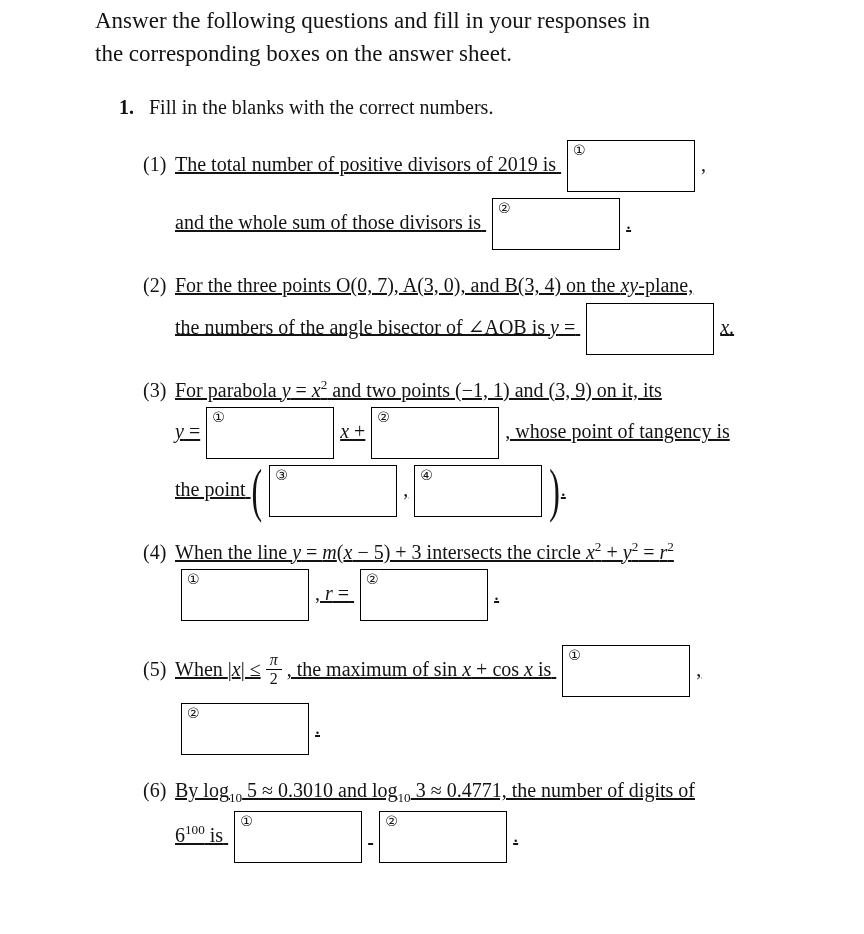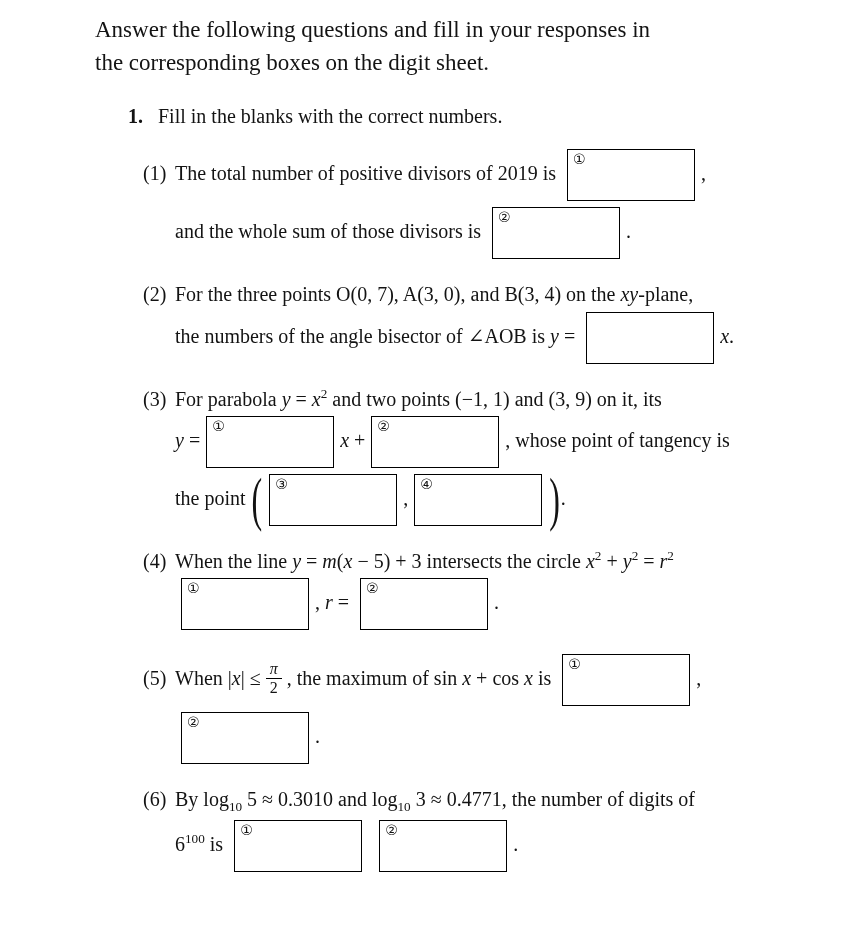--- a/index.html
+++ b/index.html
@@ -1,32 +1,32 @@
 <!DOCTYPE html>
 <html><head>
 <meta charset="utf-8">
 <style>
   html, body { margin: 0; padding: 0; background: #ffffff; }
   .page {
     position: relative;
     width: 840px;
     height: 934px;
     box-sizing: border-box;
-    padding: 14px 0 0 95px;
+    padding: 5px 0 0 95px;
     overflow: hidden;
     font-family: "Liberation Serif", "DejaVu Serif", serif;
     color: #131313;
     font-size: 20px;
   }
   .intro { font-size: 23px; line-height: 1.42; margin: 0; }
-  .q1 { margin: 26px 0 0 33px; }
+  .q1 { margin: 26px 0 0 24px; }
   .q1num { display: inline-block; width: 30px; font-weight: bold; }
   .subs { margin: 6px 0 0 48px; }
   .sub { margin-top: 18px; }
-  .line { white-space: nowrap; line-height: 1.42; padding-left: 32px; }
+  .line { white-space: nowrap; line-height: 1.42; padding-left: 32px; text-decoration: underline; }
   .line.first { padding-left: 0; }
   .subnum { display: inline-block; width: 32px; }
   .var { font-style: italic; }
   sup, sub { font-size: 0.66em; }
   .abox {
     display: inline-block;
     width: 126px;
     height: 50px;
     border: 1px solid #000;
     position: relative;
@@ -60,21 +60,21 @@
     vertical-align: middle;
     font-weight: 300;
     padding: 0 1px;
   }
 </style>
 </head>
 <body>
 
 <div class="page">
 
-  <p class="intro"><span>Answer the following questions and fill in your responses in</span><br><span>the corresponding boxes on the digit sheet.</span></p>
+  <p class="intro"><span>Answer the following questions and fill in your responses in</span><br><span>the corresponding boxes on the answer sheet.</span></p>
 
   <div class="q1"><span class="q1num">1.</span><span>Fill in the blanks with the correct numbers.</span></div>
 
   <div class="subs">
 
     <div class="sub">
       <div class="line first"><span class="subnum">(1)</span><span><span>The total number of positive divisors of 2019 is</span></span> <span class="abox"><span class="marker">①</span></span><span>,</span></div>
       <div class="line"><span><span>and the whole sum of those divisors is</span></span> <span class="abox"><span class="marker">②</span></span><span>.</span></div>
     </div>
 

